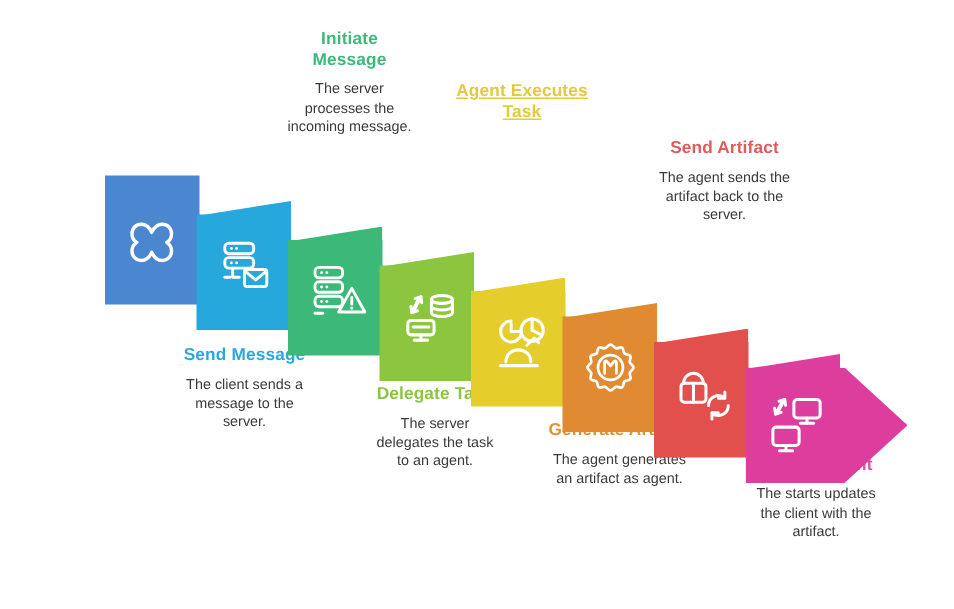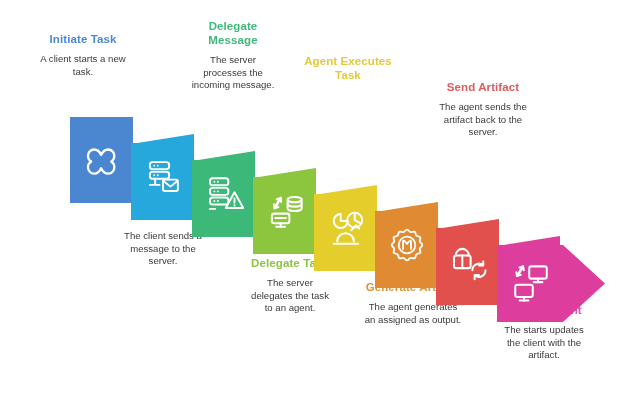--- a/index.html
+++ b/index.html
@@ -59,63 +59,59 @@
   .arrow-wrap{position:absolute;width:108px;height:86px;}
   .arrow-wrap .abody{position:absolute;left:0;top:9px;width:108px;height:77px;}
   .arrow-wrap .flap{position:absolute;left:0;top:0;width:63px;height:10px;}
   .arrow-wrap .icon{left:34px;top:47px;transform:translate(-50%,-50%);}
 </style>
 </head>
 <body>
 
 <div id="stage">
 
-  <div class="callout" style="left:24px;top:32px;width:118px;">
-    <p class="title" style="color:#4a8ad4;">Initiate Task</p>
-    <p class="desc">A client starts a new
-task.</p>
-  </div>
 
   <div class="callout" style="left:176px;top:19px;width:114px;">
-    <p class="title" style="color:#3fb97a;">Delegate
+    <p class="title" style="color:#3fb97a;">Initiate
 Message</p>
     <p class="desc">The server
 processes the
 incoming message.</p>
   </div>
 
   <div class="callout" style="left:290px;top:54px;width:116px;">
-    <p class="title" style="color:#e3c93c;">Agent Executes
+    <p class="title" style="color:#e3c93c;text-decoration:underline;">Agent Executes
 Task</p>
   </div>
 
-  <div class="callout" style="left:420px;top:80px;width:126px;">
+  <div class="callout" style="left:420px;top:92px;width:126px;">
     <p class="title" style="color:#e05c5c;">Send Artifact</p>
     <p class="desc">The agent sends the
 artifact back to the
 server.</p>
   </div>
 
   <div class="callout" style="left:104px;top:230px;width:118px;">
+    <p class="title" style="color:#2ba8dd;">Send Message</p>
     <p class="desc">The client sends a
 message to the
 server.</p>
   </div>
 
   <div class="callout" style="left:231px;top:256px;width:118px;">
     <p class="title" style="color:#8cc540;">Delegate Task</p>
     <p class="desc">The server
 delegates the task
 to an agent.</p>
   </div>
 
   <div class="callout" style="left:352px;top:280px;width:122px;">
     <p class="title" style="color:#e0922f;">Generate Artifact</p>
     <p class="desc">The agent generates
-an assigned as output.</p>
+an artifact as agent.</p>
   </div>
 
   <div class="callout" style="left:483px;top:303px;width:122px;">
     <p class="title" style="color:#d9559f;">Update Client</p>
     <p class="desc">The starts updates
 the client with the
 artifact.</p>
   </div>
 
   <div class="banner first" style="left:70px;top:117px;">

